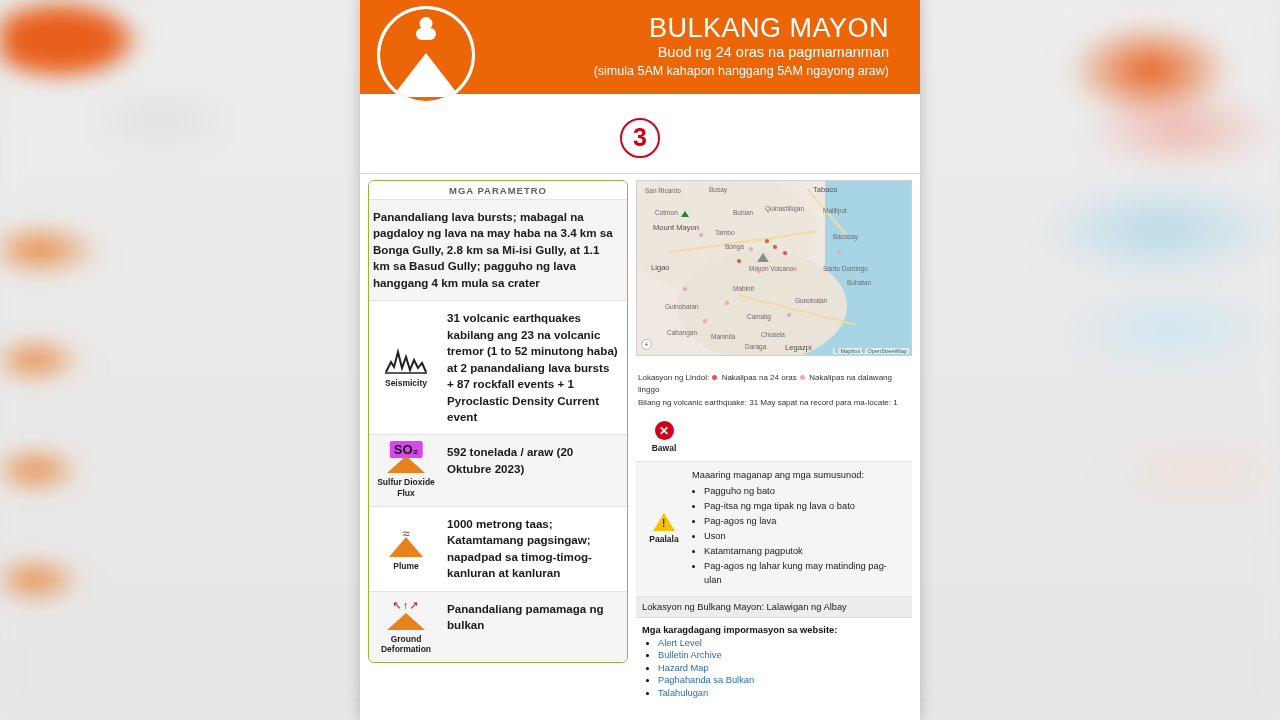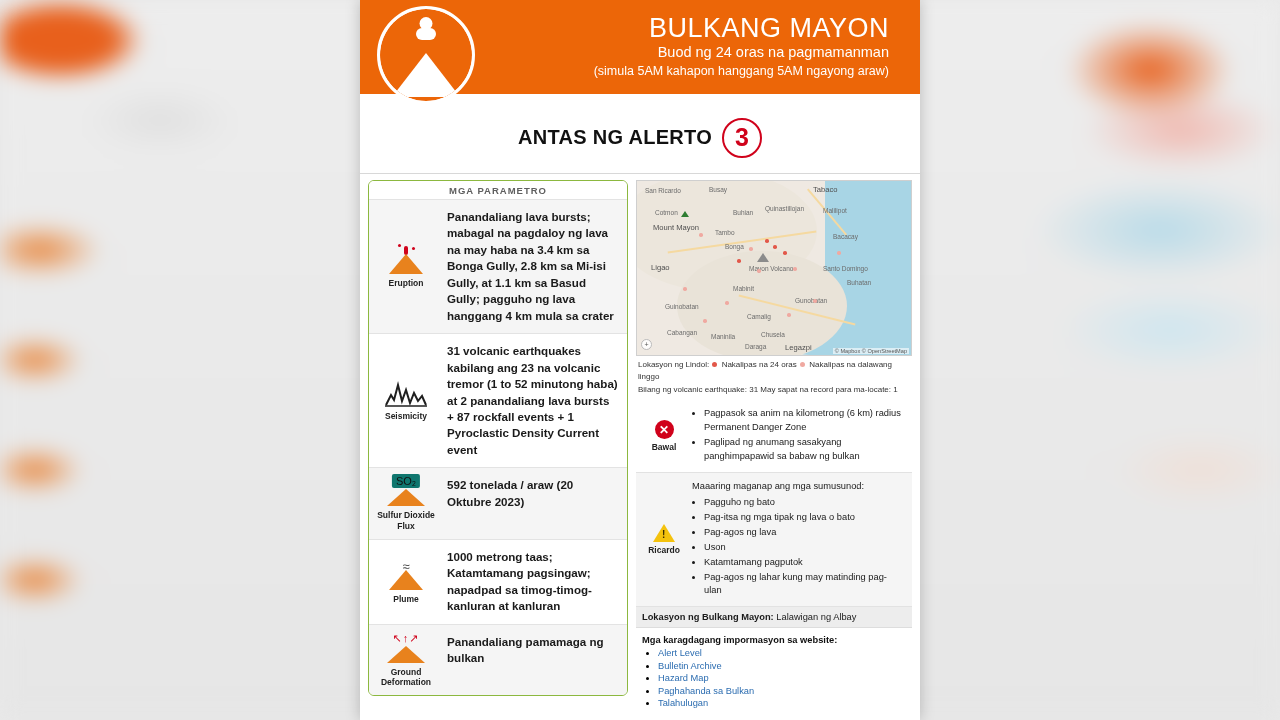--- a/index.html
+++ b/index.html
@@ -157,22 +157,22 @@
   }
   .glyph .spark {
     position: absolute; top: 0px; width: 3px; height: 3px; background: #d0021b; border-radius: 50%;
   }
   .glyph .plume-line {
     position: absolute; left: 50%; top: 0; transform: translateX(-50%);
     font-size: 13px; color: #444; line-height: 1;
   }
   .glyph .so2 {
     position: absolute; left: 50%; top: -2px; transform: translateX(-50%);
-    font-size: 11px; font-weight: normal; color: #111;
-    background: #0f766e; padding: 1px 4px; border-radius: 2px;
+    font-size: 13px; font-weight: bold; color: #111;
+    background: #d946ef; padding: 1px 4px; border-radius: 2px;
   }
   .glyph .arrows {
     position: absolute; left: 50%; top: 0; transform: translateX(-50%);
     font-size: 11px; color: #d0021b; letter-spacing: 1px; line-height: 1;
   }
   .seis-svg { display: block; }
 
   
   .mapbox {
     width: 276px; height: 176px;
@@ -224,21 +224,21 @@
     padding: 0 2px;
   }
   .map-zoomctl {
     position: absolute; left: 4px; bottom: 5px;
     width: 11px; height: 11px; border-radius: 50%;
     background: rgba(255,255,255,.85); border: 1px solid #bbb;
     font-size: 7px; color: #555;
     display: flex; align-items: center; justify-content: center;
   }
   .map-caption {
-    font-size: 8px; color: #333; line-height: 1.55; padding: 3px 2px 4px;
+    font-size: 8px; color: #333; line-height: 1.55; padding: 16px 2px 4px;
   }
   .legend-dot {
     display: inline-block; width: 5px; height: 5px; border-radius: 50%;
     background: #e2584a; margin: 0 2px 0 1px;
   }
   .legend-dot.pink { background: #f0a9a1; }
 
   
   .rec-title {
     background: #ededed; text-align: center;
@@ -273,21 +273,21 @@
   }
   .rec-body { flex: 1; padding: 7px 8px 7px 0; font-size: 9.3px; color: #1a1a1a; line-height: 1.5; }
   .rec-body ul { margin: 0 0 0 12px; }
   .rec-body li { margin-bottom: 1px; }
   .rec-lead { margin-bottom: 2px; }
 
   .loc-row {
     background: #ededed; font-size: 9.3px; color: #1a1a1a;
     padding: 5px 6px; border-bottom: 1px solid #ddd;
   }
-  .loc-row b { font-weight: bold; }
+  .loc-row b { font-weight: normal; }
   .links { padding: 7px 6px 4px; }
   .links-title { font-size: 9.3px; font-weight: bold; color: #111; margin-bottom: 3px; }
   .links ul { margin-left: 16px; }
   .links li { font-size: 9.3px; margin-bottom: 2.5px; }
   .links a { color: #2b6cb0; text-decoration: none; }
 </style>
 </head>
 <body>
 
 <div id="stage">
@@ -306,41 +306,31 @@
       <div class="header-text">
         <div class="t1">BULKANG MAYON</div>
         <div class="t2">Buod ng 24 oras na pagmamanman</div>
         <div class="t3">(simula 5AM kahapon hanggang 5AM ngayong araw)</div>
       </div>
     </div>
     <div class="white-strip"></div>
 
     <div class="daterow">
       <div class="alertbox">
-        <div class="a1">ANTAS NG ALERTO</div>
         <div class="alert-circle">3</div>
       </div>
     </div>
 
     <div class="body">
 
       <div class="col-left">
         <div class="params">
           <div class="params-title">MGA PARAMETRO</div>
 
           <div class="prow alt">
-            <div class="pic">
-              <div class="glyph">
-                <div class="spark" style="left:12px;"></div>
-                <div class="spark" style="left:26px;top:3px;"></div>
-                <div class="lava"></div>
-                <div class="cone"></div>
-              </div>
-              <div class="cap">Eruption</div>
-            </div>
             <div class="ptext">Panandaliang lava bursts; mabagal na pagdaloy ng lava na may haba na 3.4 km sa Bonga Gully, 2.8 km sa Mi-isi Gully, at 1.1 km sa Basud Gully; pagguho ng lava hanggang 4 km mula sa crater</div>
           </div>
 
           <div class="prow">
             <div class="pic">
               <svg class="seis-svg" width="44" height="26" viewBox="0 0 44 26">
                 <polyline points="2,24 7,14 10,19 14,4 18,20 22,9 26,22 30,12 34,20 38,15 42,24" fill="none" stroke="#1f1f1f" stroke-width="2"></polyline>
                 <line x1="1" y1="25" x2="43" y2="25" stroke="#1f1f1f" stroke-width="1.5"></line>
               </svg>
               <div class="cap">Seismicity</div>
@@ -453,32 +443,26 @@
           </div>
           <div>Bilang ng volcanic earthquake: 31   May sapat na record para ma-locate: 1</div>
         </div>
 
 
         <div class="rec-row">
           <div class="rec-ic">
             <div class="ic-bawal">✕</div>
             <div class="cap">Bawal</div>
           </div>
-          <div class="rec-body">
-            <ul>
-              <li>Pagpasok sa anim na kilometrong (6 km) radius Permanent Danger Zone</li>
-              <li>Paglipad ng anumang sasakyang panghimpapawid sa babaw ng bulkan</li>
-            </ul>
-          </div>
         </div>
 
         <div class="rec-row alt">
           <div class="rec-ic">
             <div class="ic-warn"></div>
-            <div class="cap">Ricardo</div>
+            <div class="cap">Paalala</div>
           </div>
           <div class="rec-body">
             <div class="rec-lead">Maaaring maganap ang mga sumusunod:</div>
             <ul>
               <li>Pagguho ng bato</li>
               <li>Pag-itsa ng mga tipak ng lava o bato</li>
               <li>Pag-agos ng lava</li>
               <li>Uson</li>
               <li>Katamtamang pagputok</li>
               <li>Pag-agos ng lahar kung may matinding pag-ulan</li>

